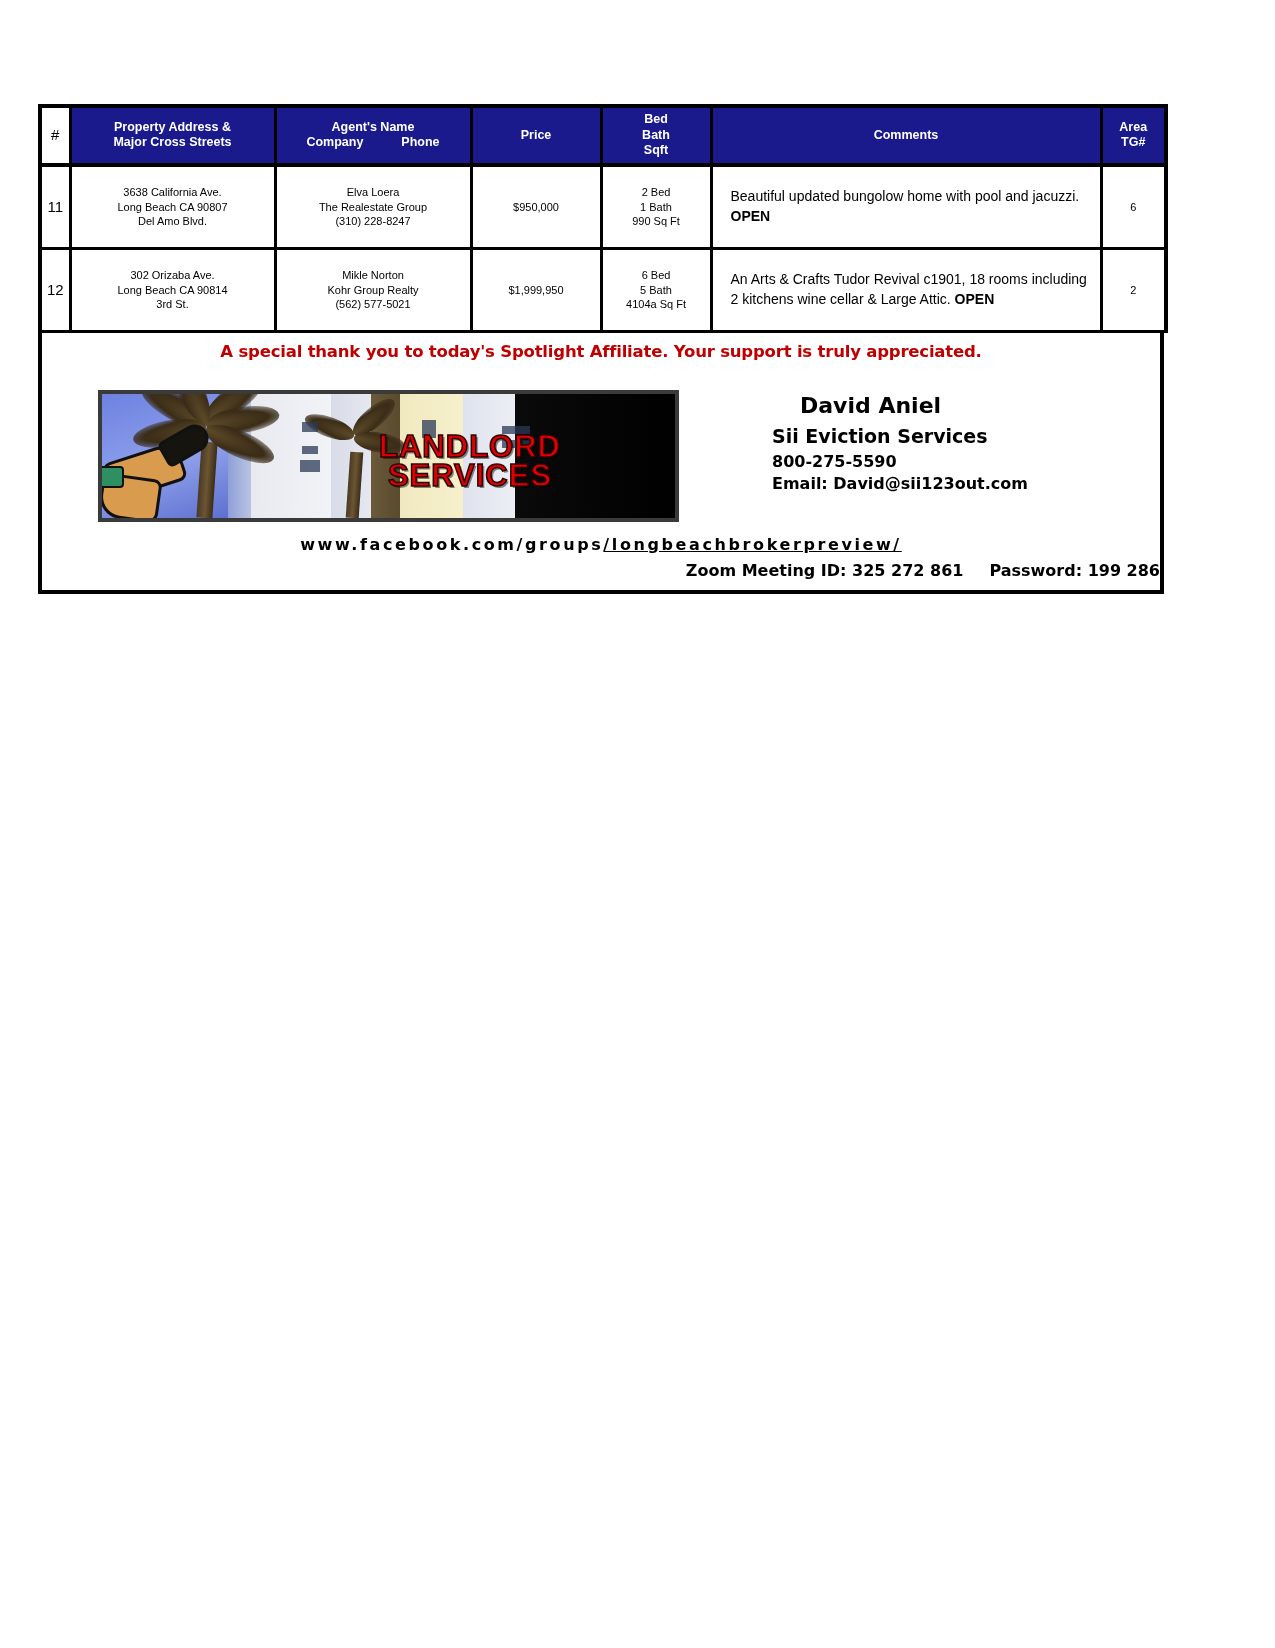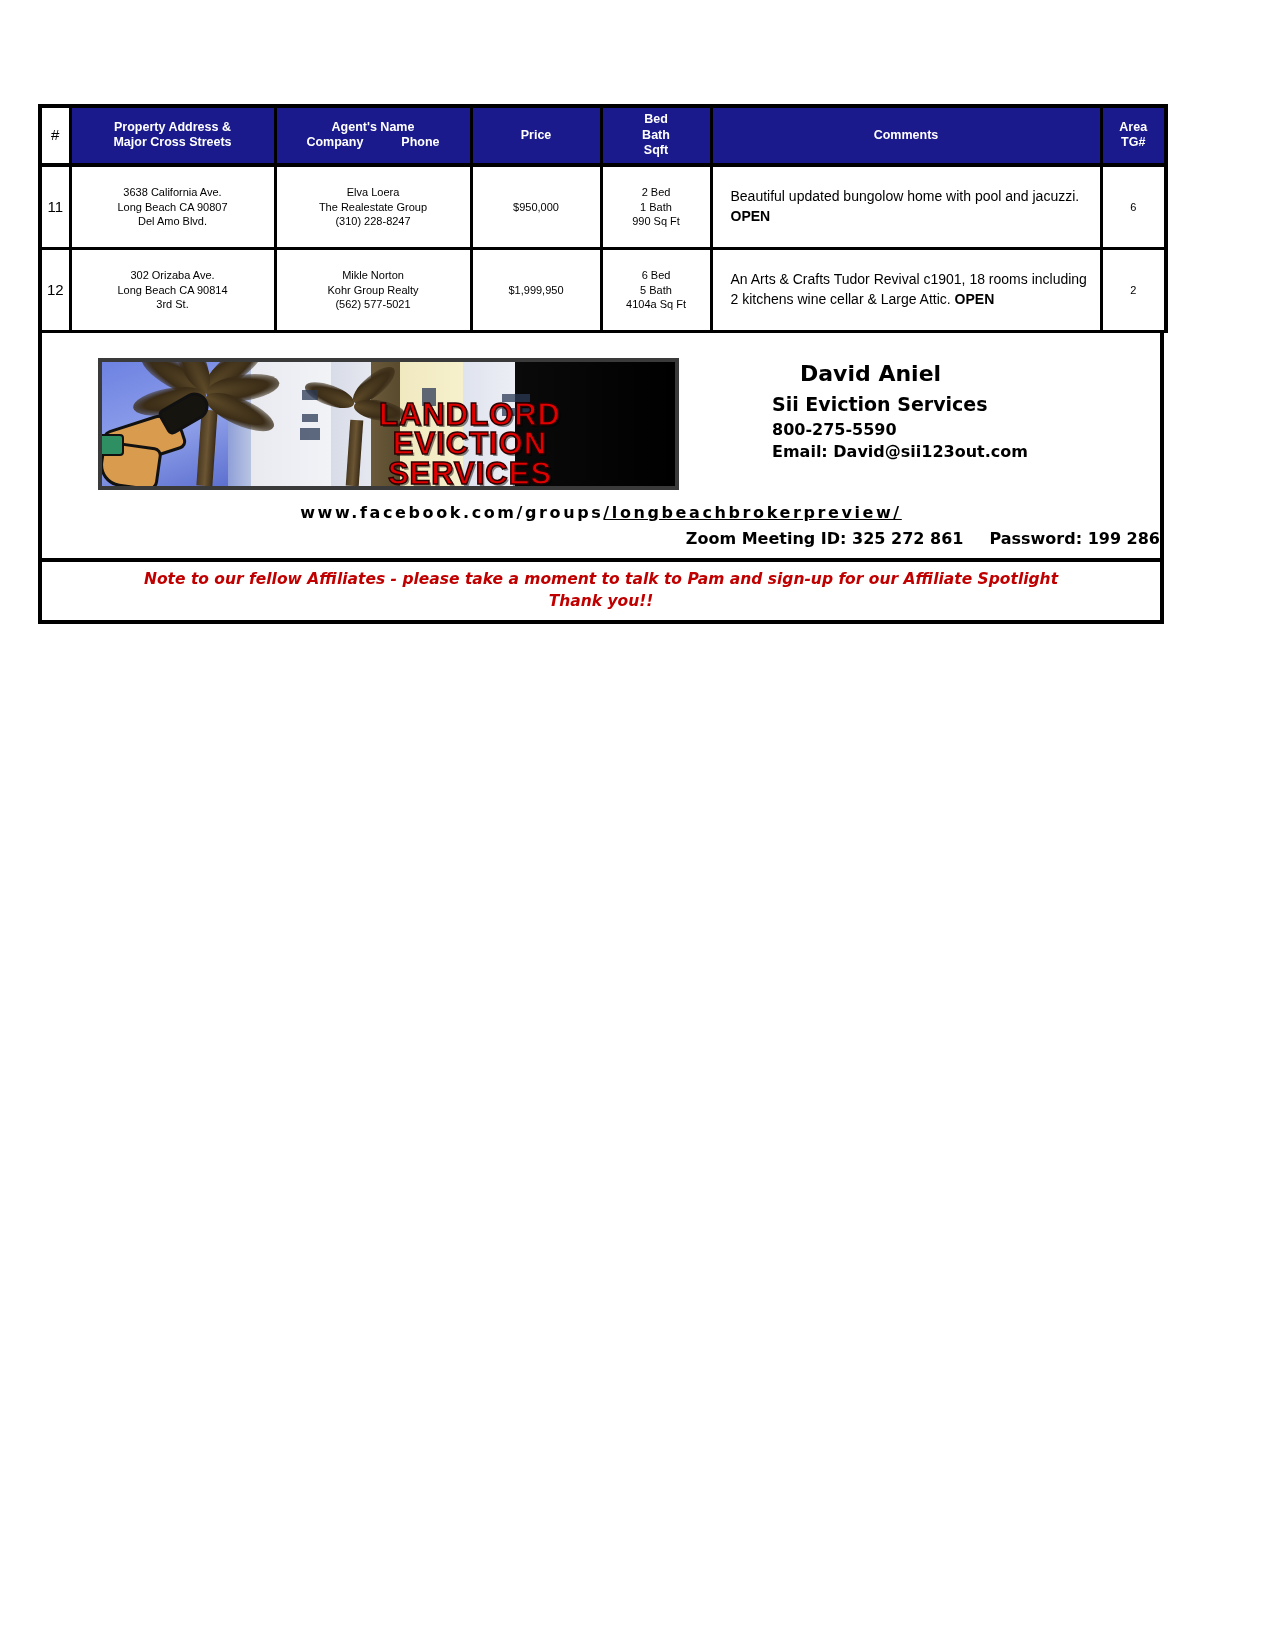--- a/index.html
+++ b/index.html
@@ -381,20 +381,21 @@
           <div>4104a Sq Ft</div>
         </td>
         <td class="comments"><span>An Arts &amp; Crafts Tudor Revival c1901, 18 rooms including 2 kitchens wine cellar &amp; Large Attic. </span><span class="bold">OPEN</span></td>
         <td class="area">2</td>
       </tr>
     </tbody>
   </table>
 
   <div class="panel">
 
+    <div class="thankyou">A special thank you to today's Spotlight Affiliate. Your support is truly appreciated.</div>
 
     <div class="spotlight">
 
       <div class="banner">
         <div class="banner-sky"></div>
         <div class="sky-blue"></div>
 
         <div class="palm-trunk"></div>
         <div class="palm-frond" style="left:104px; top:14px; transform:rotate(-38deg);"></div>
         <div class="palm-frond" style="left:104px; top:18px; transform:rotate(-8deg);"></div>
@@ -417,38 +418,33 @@
 
         <div class="cartoon-leg">
           <div class="leg-pants"></div>
           <div class="leg-pants2"></div>
           <div class="leg-boot"></div>
           <div class="leg-green"></div>
         </div>
 
         <div class="banner-text">
           <div class="bt1">LANDLORD</div>
-          <div class="bt2">EVICTION</div>
           <div class="bt3">SERVICES</div>
         </div>
       </div>
 
       <div class="contact">
         <div class="name">David Aniel</div>
         <div class="company">Sii Eviction Services</div>
         <div class="phone">800-275-5590</div>
         <div class="email">Email: David@sii123out.com</div>
       </div>
 
       <div class="fb-line"><span>www.facebook.com/groups</span><span class="under">/longbeachbrokerpreview/</span></div>
 
       <div class="zoom-line"><span>Zoom Meeting ID: 325 272 861</span><span class="gap"></span><span>Password: 199 286</span></div>
 
     </div>
 
-    <div class="note">
-      <div>Note to our fellow Affiliates - please take a moment to talk to Pam and sign-up for our Affiliate Spotlight</div>
-      <div>Thank you!!</div>
-    </div>
 
 
   </div>
 </div>
 
 </body></html>

